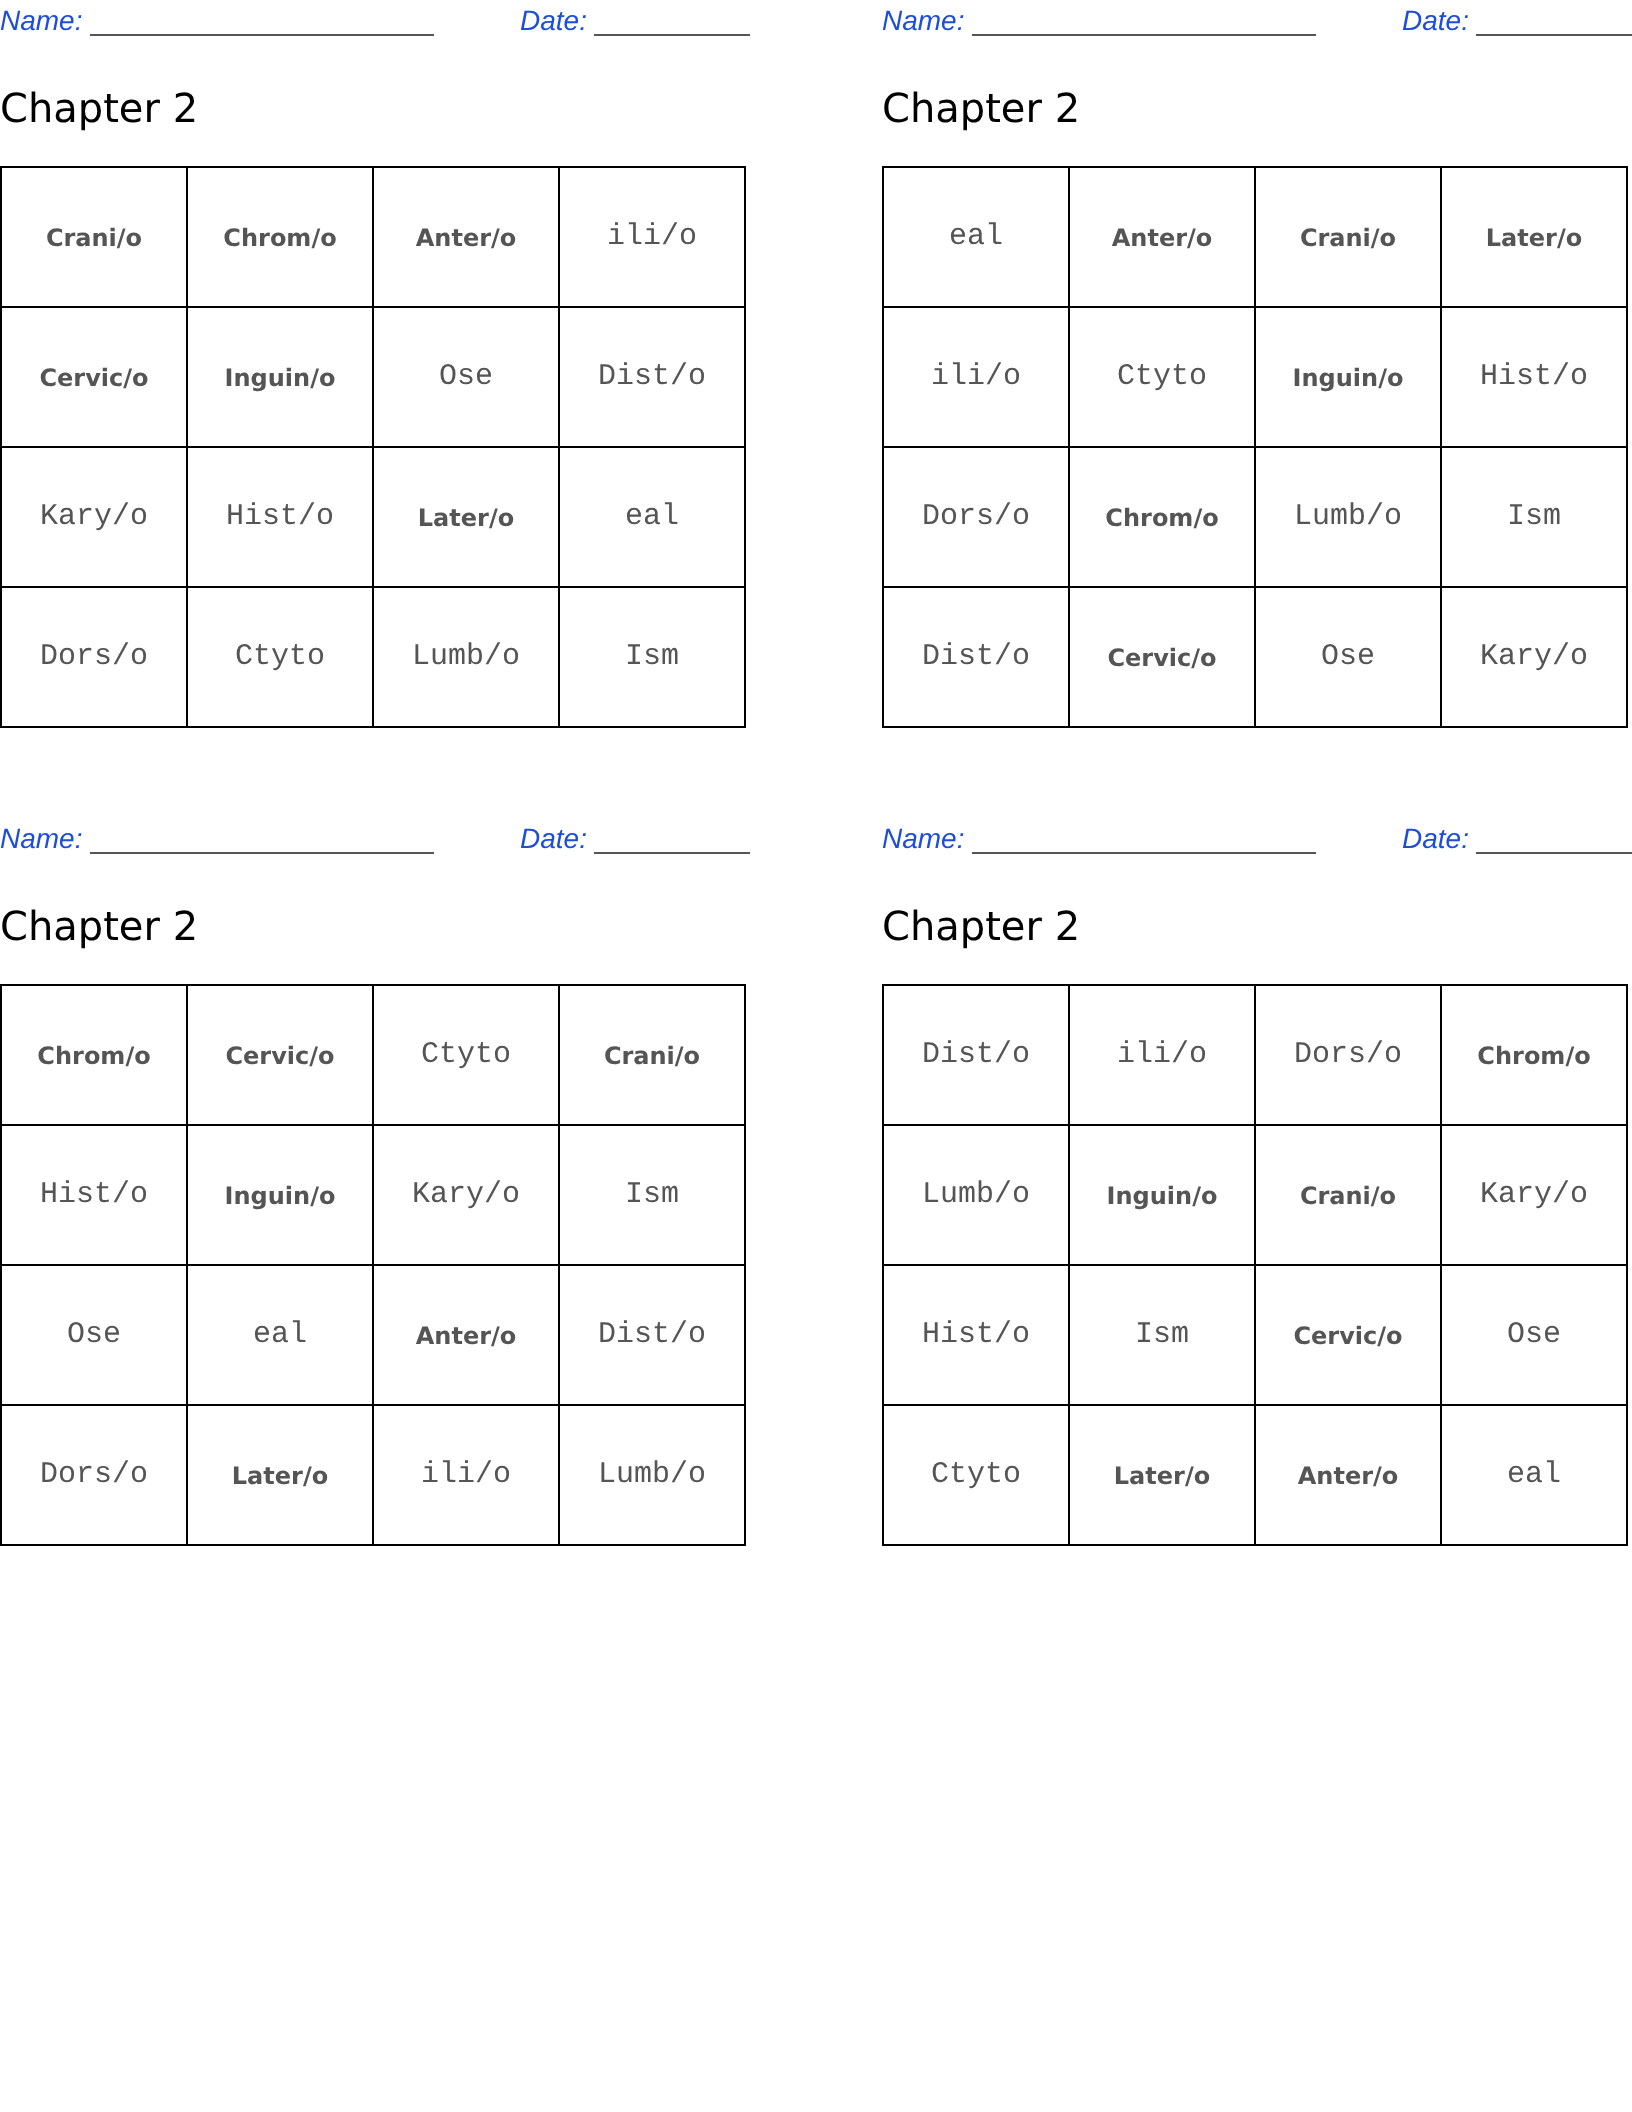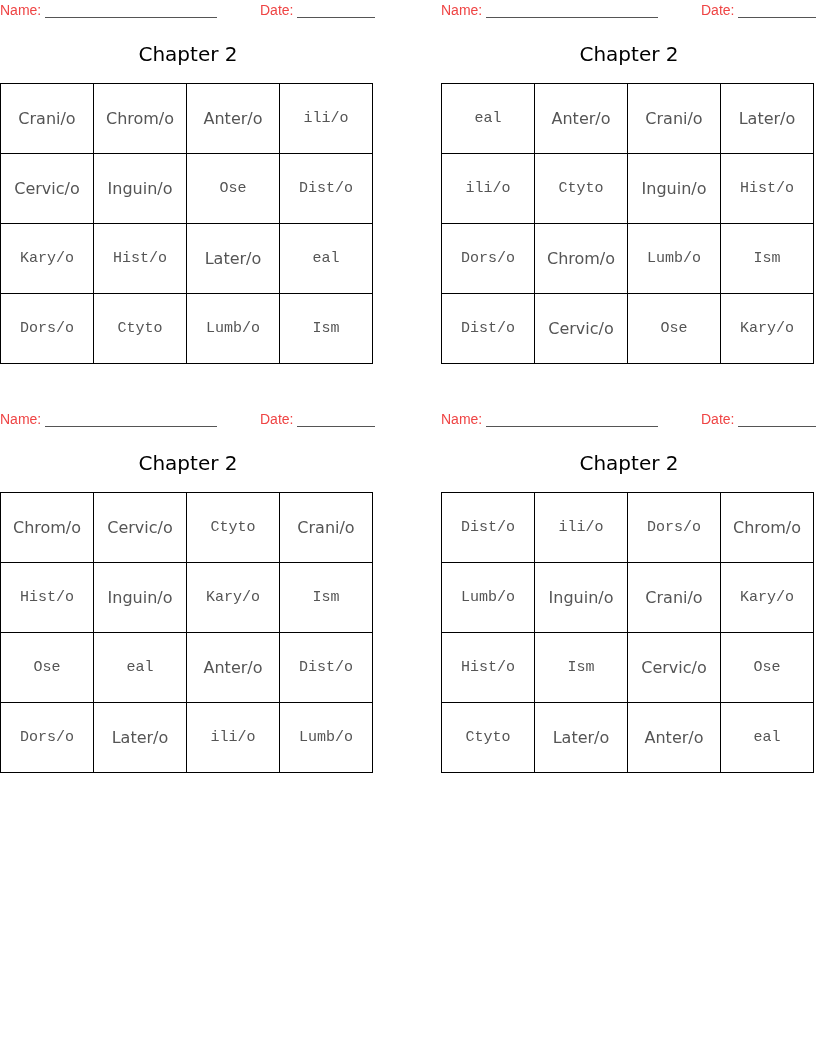--- a/index.html
+++ b/index.html
@@ -1,24 +1,24 @@
 <!DOCTYPE html>
 <html><head>
 <meta charset="utf-8">
 <style>
   html, body { margin:0; padding:0; }
   body { width:816px; height:1056px; background:#fff; position:relative; overflow:hidden; font-family:"DejaVu Sans", sans-serif; }
   .card { position:absolute; width:376px; }
-  .hdr { position:absolute; top:2px; left:0; width:376px; height:18px; font-family:"Liberation Sans", sans-serif; font-size:14px; color:#ef4444; }
+  .hdr { position:absolute; top:2px; left:0; width:376px; height:18px; font-family:"Liberation Sans", sans-serif; font-size:14px; color:#1d4ed8;font-style:italic; }
   .hdr .lbl { position:absolute; top:0; }
   .hdr .line { position:absolute; top:15px; border-bottom:1px solid #555; height:0; }
-  .title { position:absolute; top:42px; left:0; width:376px; text-align:center; font-size:20px; color:#000; }
+  .title { position:absolute; top:42px; left:0; width:376px; text-align:left; font-size:20px; color:#000; }
   table { position:absolute; top:83px; left:0; border-collapse:collapse; }
   td { width:92px; height:69px; border:1px solid #000; text-align:center; vertical-align:middle; color:#555; padding:0; }
-  td.s { font-size:16px; }
+  td.s { font-size:12px;font-weight:bold; }
   td.l { font-size:15px;font-family:Liberation Mono, monospace; }
 </style>
 </head>
 <body>
 
 <div id="root">
     <div class="card" style="left: 0px; top: 0px;">
       <div class="hdr">
         <span class="lbl" style="left:0">Name:</span>
         <span class="line" style="left:45px;width:172px"></span>

